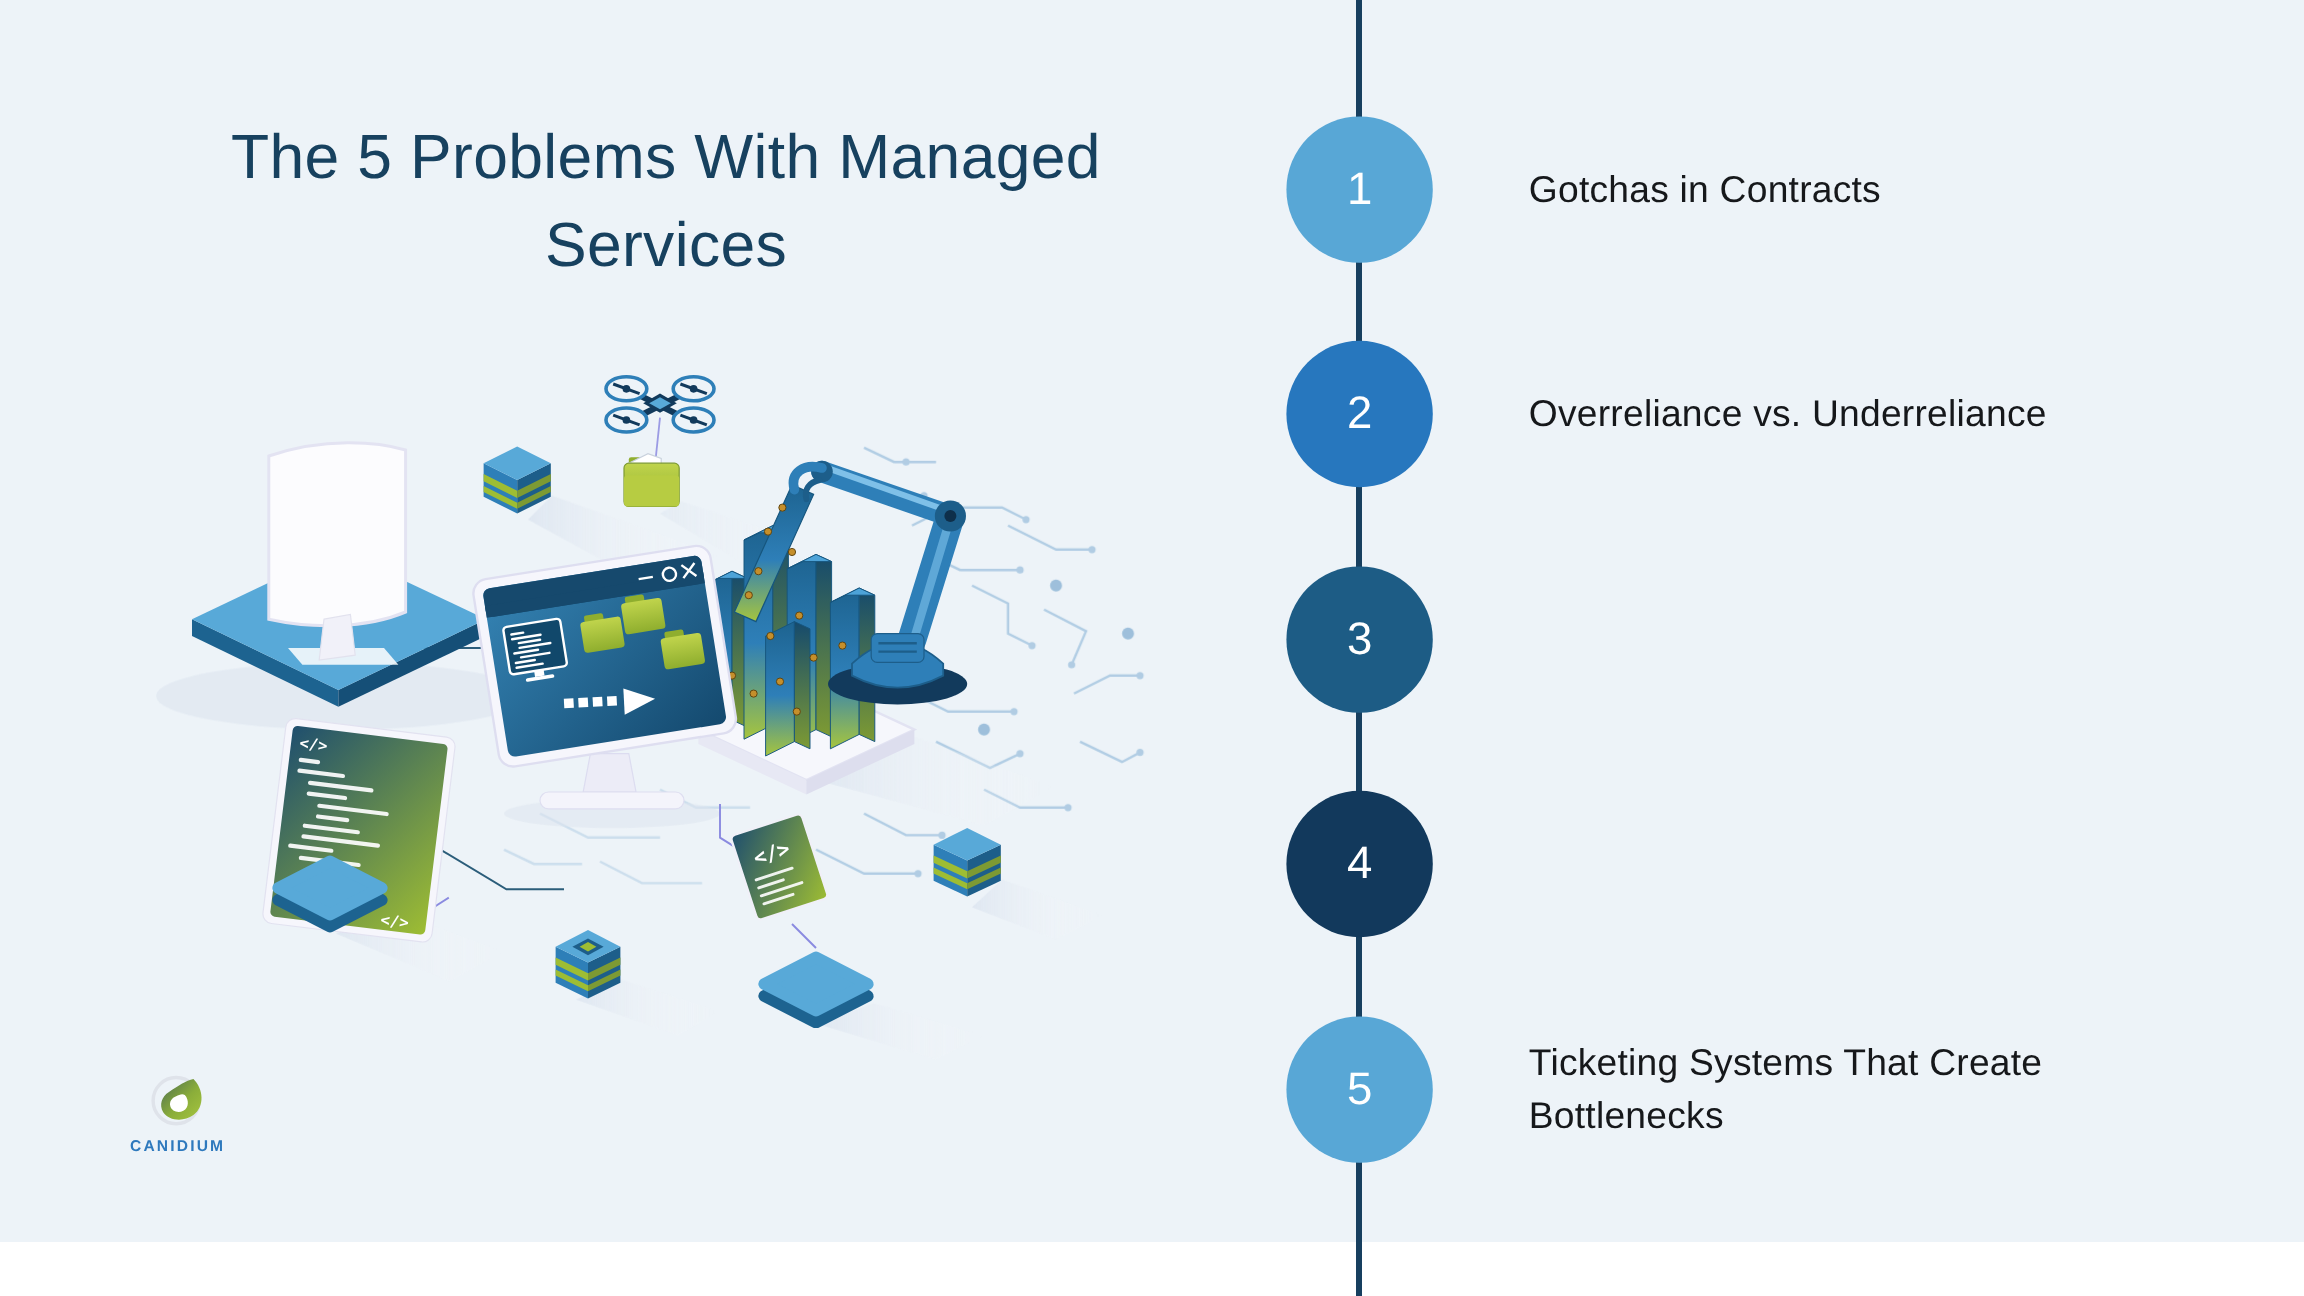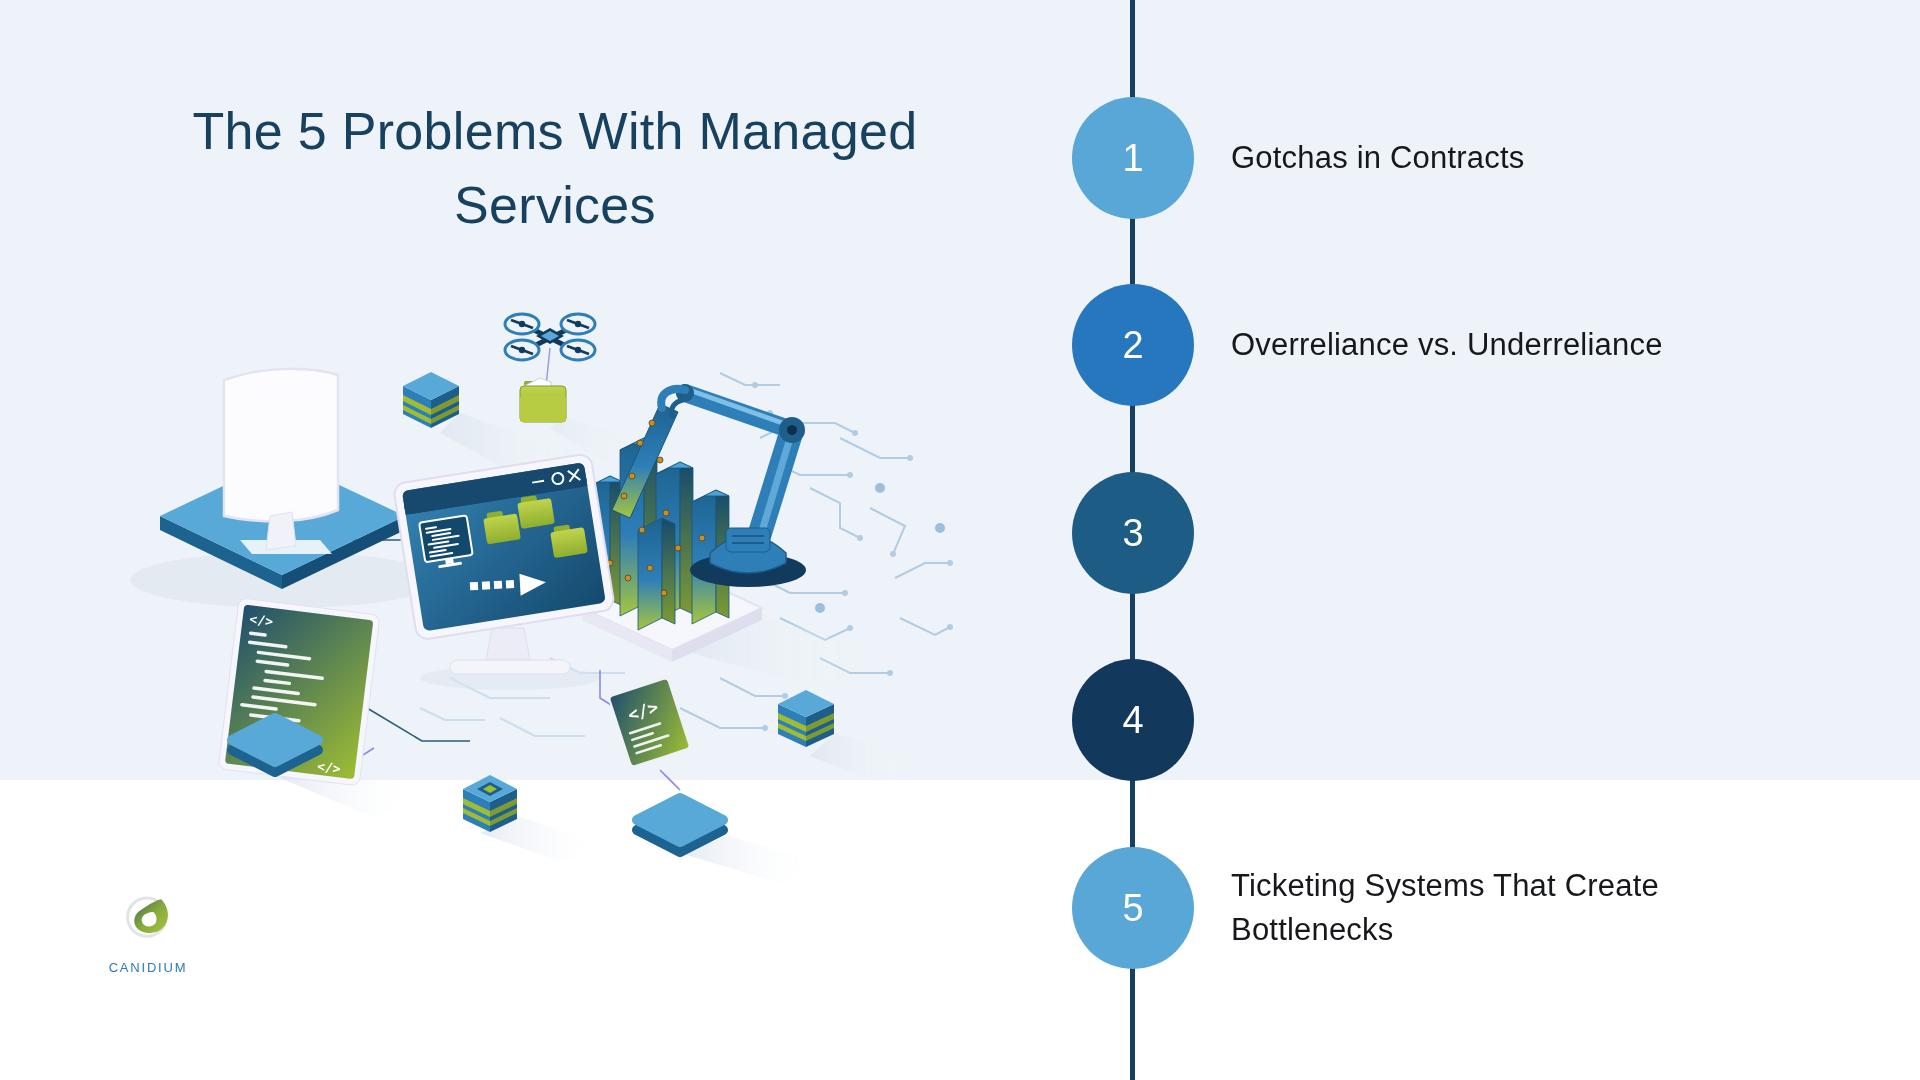--- a/index.html
+++ b/index.html
@@ -1,40 +1,40 @@
 <!DOCTYPE html>
 <html><head>
 <meta charset="utf-8">
 <style>
   html,body{margin:0;padding:0;}
   body{width:1920px;height:1080px;overflow:hidden;font-family:"Liberation Sans",sans-serif;}
-  #canvas{position:relative;width:1920px;height:780px;background:#edf3f8;}
+  #canvas{position:relative;width:1920px;height:1035px;background:#edf3f8;}
 
   .title{position:absolute;left:150px;top:94px;width:810px;text-align:center;
          font-size:52px;line-height:74px;font-weight:500;letter-spacing:.3px;color:#17415f;}
 
   .illus{position:absolute;left:120px;top:278px;width:850px;height:610px;}
   .illus svg{display:block;width:850px;height:610px;}
 
   .logo{position:absolute;left:102px;top:892px;width:92px;text-align:center;}
   .logo svg{width:48px;height:48px;display:inline-block;}
-  .logo-text{margin-top:16px;font-size:13px;font-weight:400;letter-spacing:1.8px;color:#2e79bd;}
+  .logo-text{margin-top:2px;font-size:13px;font-weight:700;letter-spacing:1.8px;color:#2e79bd;}
 
   .tl-line{position:absolute;left:1130px;top:0;width:5px;height:1080px;background:#173f5f;}
 
   .tl-row{position:absolute;left:1072px;height:122px;display:flex;align-items:center;width:760px;}
   .tl-row.r1{top:97px}
   .tl-row.r2{top:284px}
   .tl-row.r3{top:472px}
   .tl-row.r4{top:659px}
   .tl-row.r5{top:847px}
   .tl-circle{flex:0 0 122px;width:122px;height:122px;border-radius:50%;
              display:flex;align-items:center;justify-content:center;}
   .tl-num{font-size:38px;font-weight:400;color:#ffffff;}
-  .tl-label{margin-left:37px;font-size:31px;line-height:44px;color:#16181b;
+  .tl-label{margin-left:80px;font-size:31px;line-height:44px;color:#16181b;
             max-width:520px;letter-spacing:.2px;}
 </style>
 </head>
 <body>
 
 <div id="canvas" style="background: rgb(237, 243, 248);">
 
   <div class="title" style="color: rgb(23, 65, 95);">
     <div>The 5 Problems With Managed</div>
     <div>Services</div>

